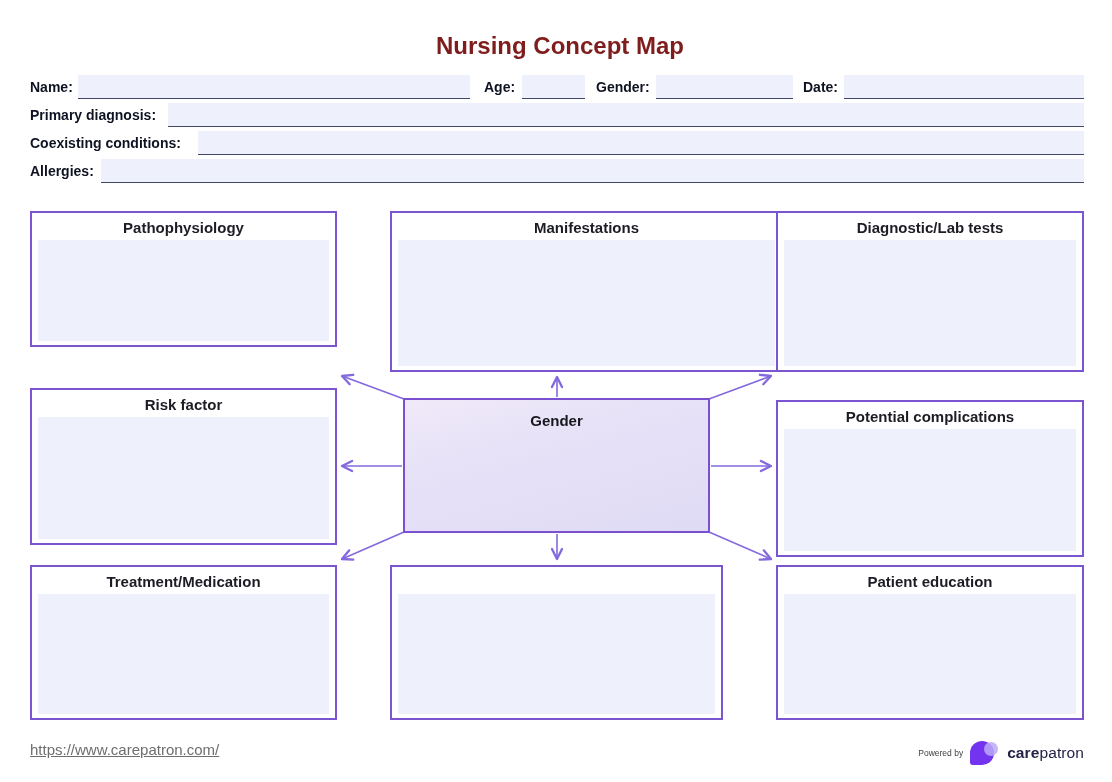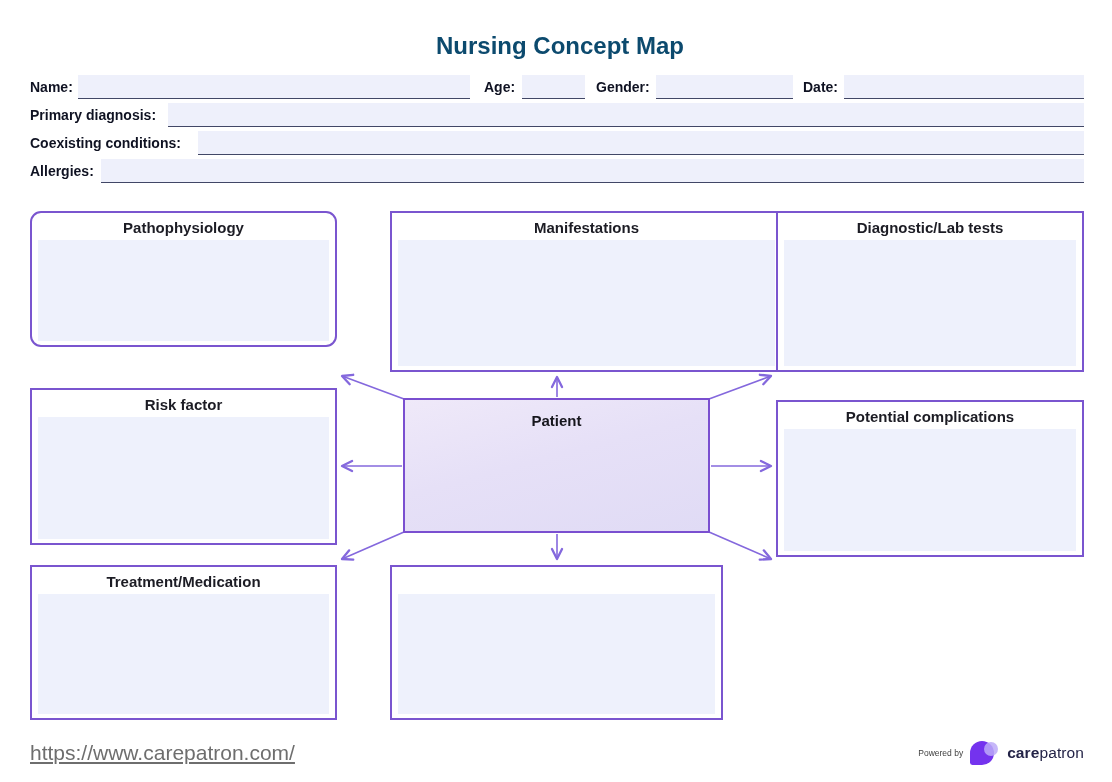--- a/index.html
+++ b/index.html
@@ -2,21 +2,21 @@
 <html><head>
 <meta charset="utf-8">
 <style>
   * { margin:0; padding:0; box-sizing:border-box; }
   html,body { background:#ffffff; }
   body { font-family:"Liberation Sans", sans-serif; }
   .page { position:relative; width:1112px; height:782px; background:#ffffff; overflow:hidden; }
 
   .page-title {
     position:absolute; left:0; top:32px; width:100%;
-    text-align:center; font-size:24px; font-weight:bold; color:#0c4a6e;padding-left:8px;
+    text-align:center; font-size:24px; font-weight:bold; color:#7f1d1d;padding-left:8px;
   }
 
   
   .flabel {
     position:absolute; font-size:14px; font-weight:bold; color:#0f1222;
     line-height:24px; white-space:nowrap;
   }
   .ffield {
     position:absolute; height:24px; background:#eef0fb;
     border-bottom:1.5px solid #414766;
@@ -43,21 +43,21 @@
   }
   .center-title {
     position:absolute; left:0; right:0; top:12px; text-align:center;
     font-size:15px; font-weight:bold; color:#16161d;
   }
 
   .arrows { position:absolute; left:0; top:0; z-index:1; pointer-events:none; }
 
   
   .footer-link {
-    position:absolute; left:30px; top:741px; font-size:21px;
+    position:absolute; left:30px; top:741px; font-size:15px;
     color:#6e6e6e; text-decoration:underline; cursor:pointer;
   }
   .powered {
     position:absolute; right:28px; top:740px; display:flex;
     align-items:center; gap:7px;
   }
   .powered-by-text { font-size:8.5px; color:#3d3d3d; }
   .logo { position:relative; width:30px; height:26px; }
   .logo-bubble {
     position:absolute; left:0; top:1px; width:24px; height:24px;
@@ -109,52 +109,56 @@
       <line x1="557" y1="534" x2="557" y2="559" marker-end="url(#ah)"></line>
       <line x1="402" y1="466" x2="342" y2="466" marker-end="url(#ah)"></line>
       <line x1="711" y1="466" x2="771" y2="466" marker-end="url(#ah)"></line>
       <line x1="404" y1="399" x2="342" y2="376" marker-end="url(#ah)"></line>
       <line x1="709" y1="399" x2="771" y2="376" marker-end="url(#ah)"></line>
       <line x1="404" y1="532" x2="342" y2="559" marker-end="url(#ah)"></line>
       <line x1="709" y1="532" x2="771" y2="559" marker-end="url(#ah)"></line>
     </g>
   </svg>
 
-  <div class="box" style="left:30px; top:211px; width:307px; height:136px;border-radius:11px;">
+  <div class="box" style="left:30px; top:211px; width:307px; height:136px;">
     <div class="box-title">Pathophysiology</div>
     <div class="box-fill"></div>
   </div>
   <div class="box" style="left:390px; top:211px; width:393px; height:161px;">
     <div class="box-title">Manifestations</div>
     <div class="box-fill"></div>
   </div>
   <div class="box" style="left:776px; top:211px; width:308px; height:161px;">
     <div class="box-title">Diagnostic/Lab tests</div>
     <div class="box-fill"></div>
   </div>
 
   <div class="box" style="left:30px; top:388px; width:307px; height:157px;">
     <div class="box-title">Risk factor</div>
     <div class="box-fill"></div>
   </div>
 
   <div class="center-box" style="left:403px; top:398px; width:307px; height:135px;">
-    <div class="center-title">Patient</div>
+    <div class="center-title">Gender</div>
   </div>
 
   <div class="box" style="left:776px; top:400px; width:308px; height:157px;">
     <div class="box-title">Potential complications</div>
     <div class="box-fill"></div>
   </div>
 
   <div class="box" style="left:30px; top:565px; width:307px; height:155px;padding-left:40px;">
     <div class="box-title">Treatment/Medication</div>
     <div class="box-fill"></div>
   </div>
   <div class="box" style="left:390px; top:565px; width:333px; height:155px;">
+    <div class="box-fill"></div>
+  </div>
+  <div class="box" style="left:776px; top:565px; width:308px; height:155px;">
+    <div class="box-title">Patient education</div>
     <div class="box-fill"></div>
   </div>
 
   <a class="footer-link">https://www.carepatron.com/</a>
 
   <div class="powered">
     <span class="powered-by-text">Powered by</span>
     <span class="logo">
       <span class="logo-bubble"></span>
       <span class="logo-circle"></span>

